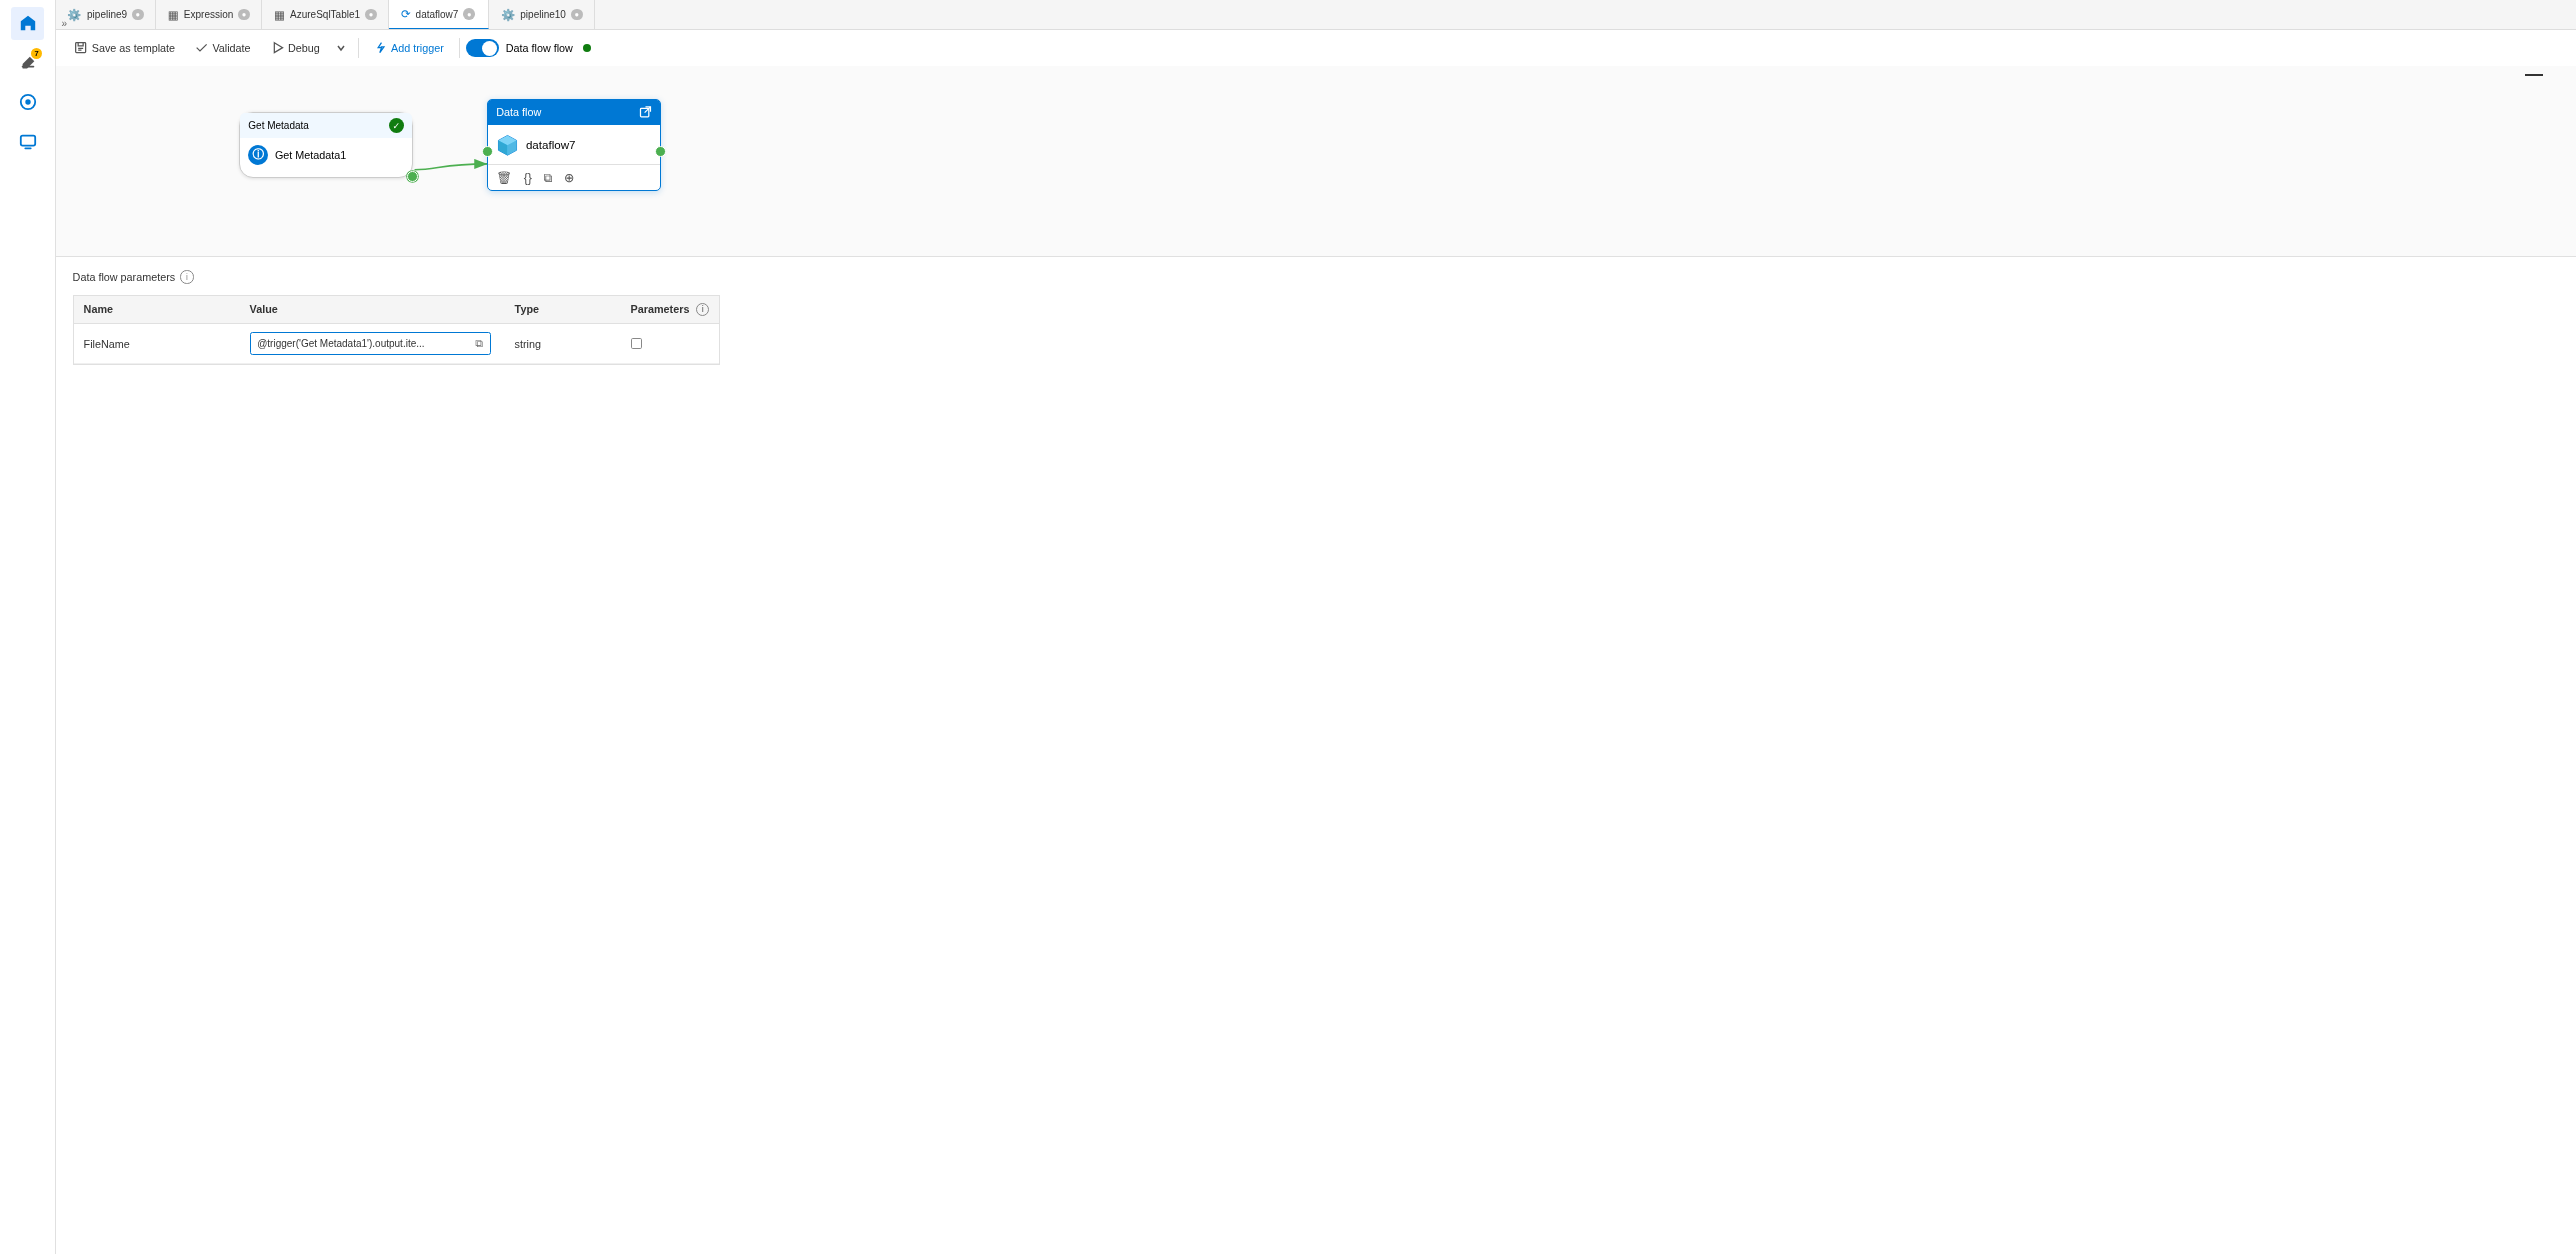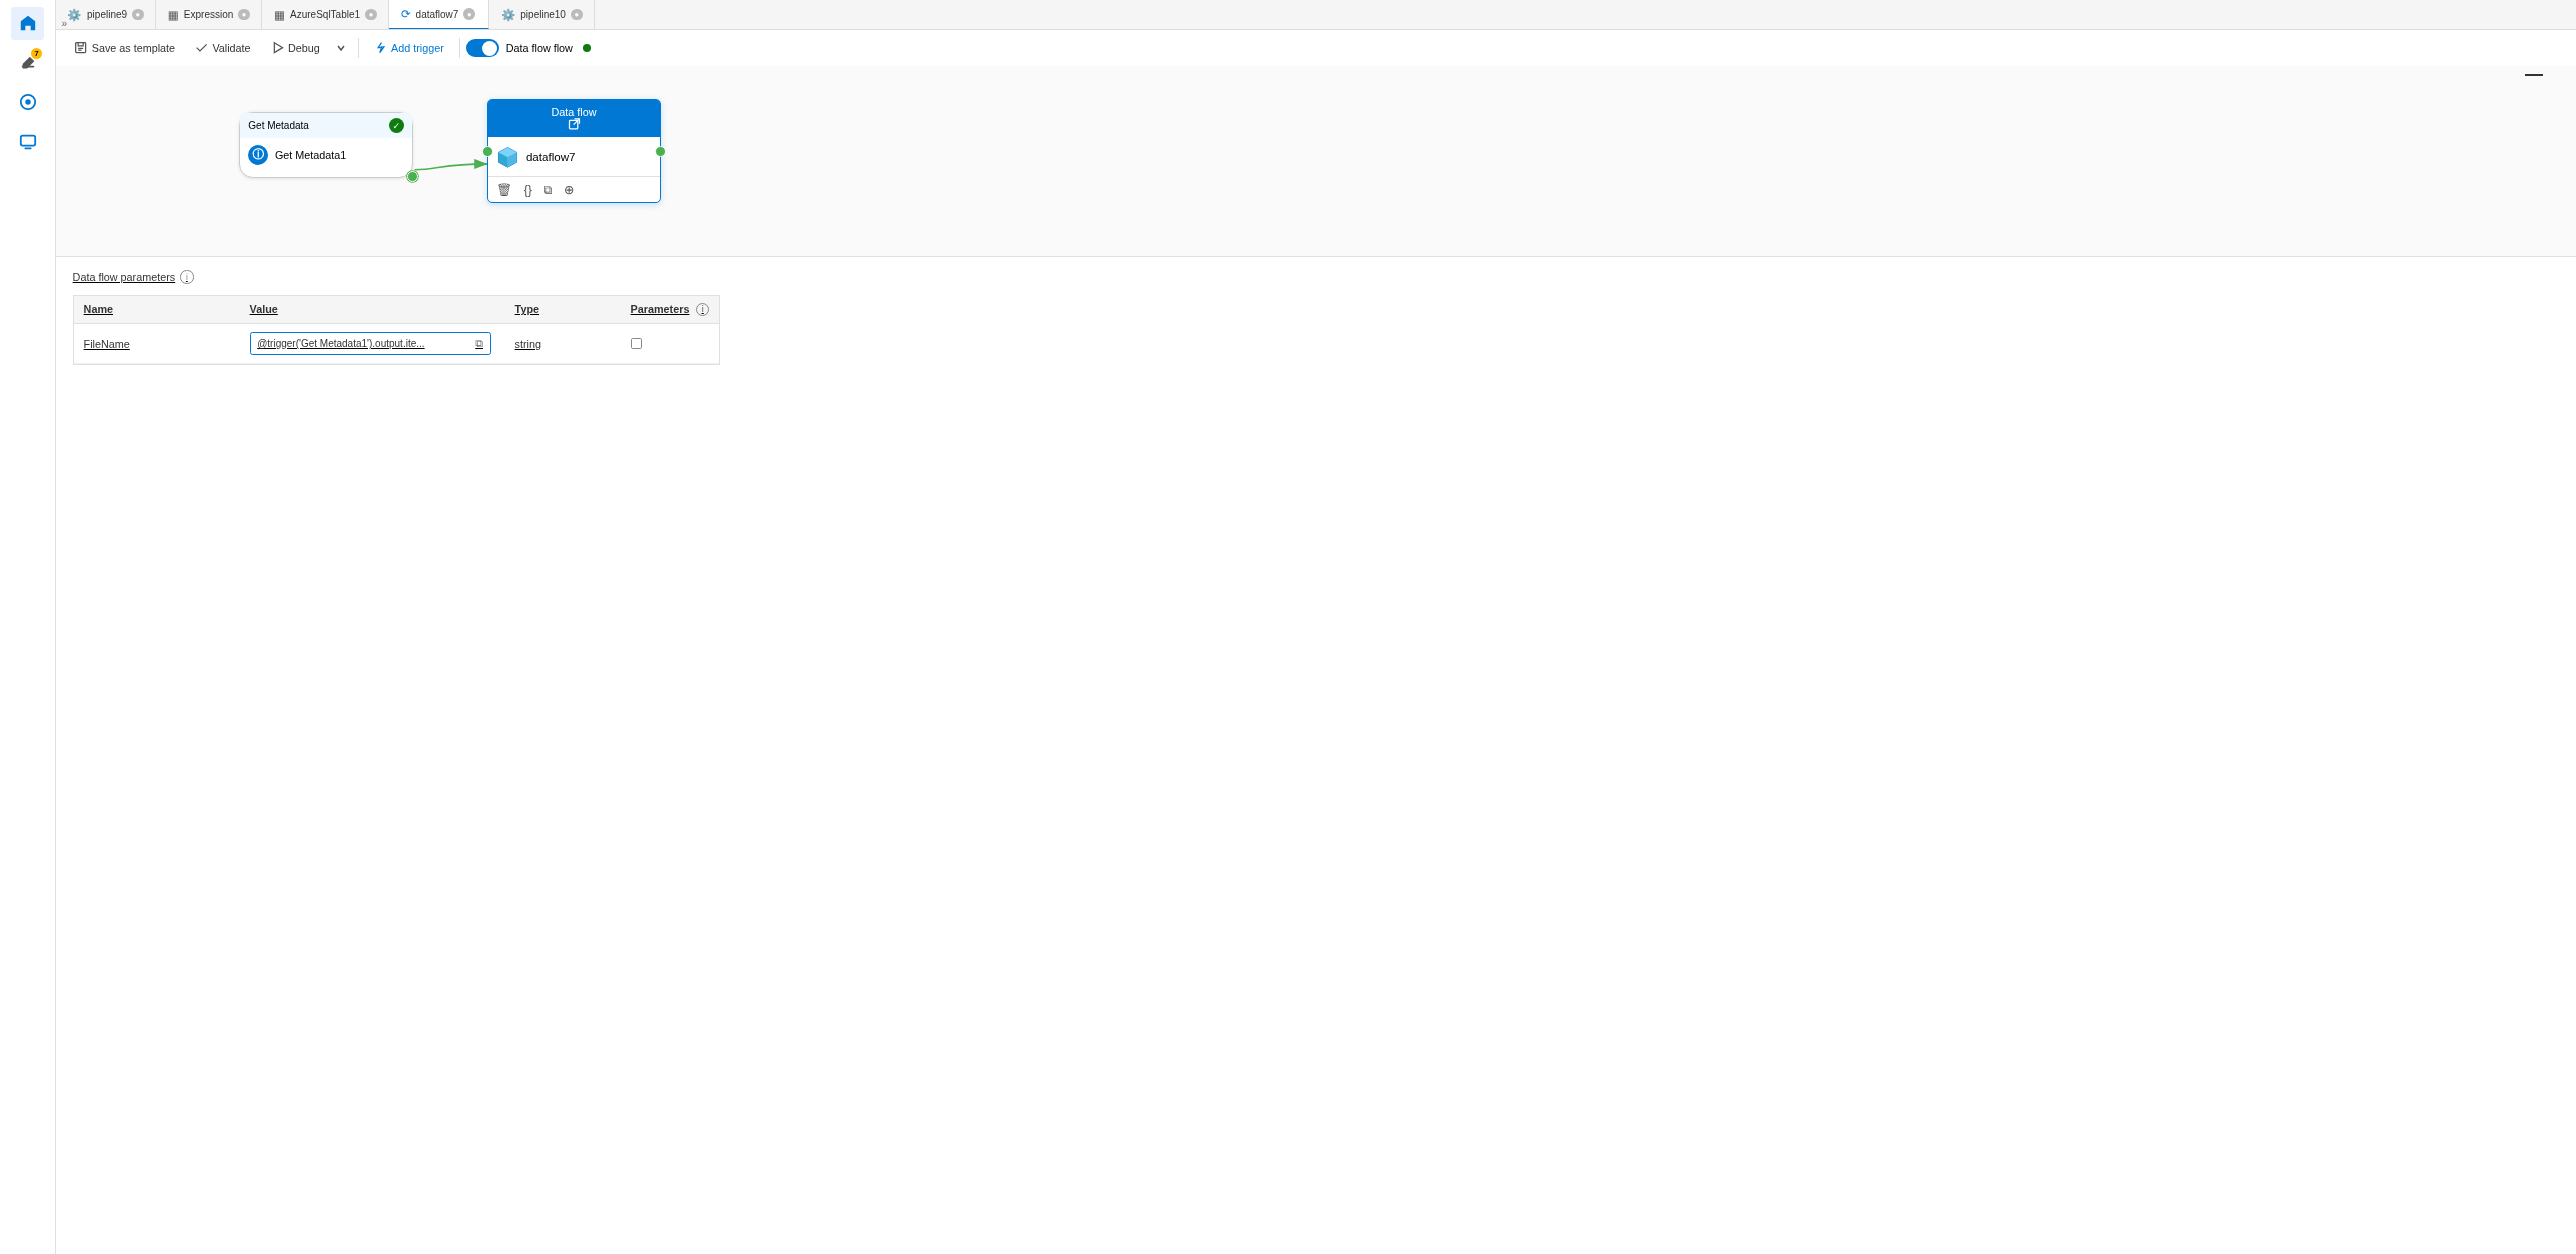--- a/index.html
+++ b/index.html
@@ -201,21 +201,21 @@
       border: 1.7px solid #0078d4;
       border-radius: 5px;
       box-shadow: 0 1.7px 6.6px rgba(0,120,212,0.2);
     }
     .node-dataflow-header {
       background: #0078d4;
       padding: 5.8px 8.3px;
       border-radius: 3.3px 3.3px 0 0;
       display: flex; align-items: center; justify-content: space-between;
       color: #fff;
-      font-size: 10.8px; font-weight: 500; flex-direction: column;
+      font-size: 10.8px; font-weight: 500;
     }
     .node-dataflow-body {
       padding: 8.3px;
       display: flex; align-items: center; gap: 6.6px;
       font-size: 11.6px;
     }
     .node-dataflow-footer {
       padding: 5px 8.3px;
       border-top: 0.8px solid #e0e0e0;
       display: flex; align-items: center; gap: 11.6px;
@@ -253,21 +253,20 @@
     }
     .panel-tab.active {
       color: #0078d4;
       border-bottom: 1.7px solid #0078d4;
       font-weight: 600;
     }
 
     
     .panel-content {
       padding: 13.3px 16.6px;
-      text-decoration: underline;
     }
     .section-label {
       font-size: 10.8px;
       color: #333;
       margin-bottom: 11.6px;
       display: flex; align-items: center; gap: 5px;
     }
     .info-circle {
       width: 13.3px; height: 13.3px;
       border: 1.2px solid #888;

